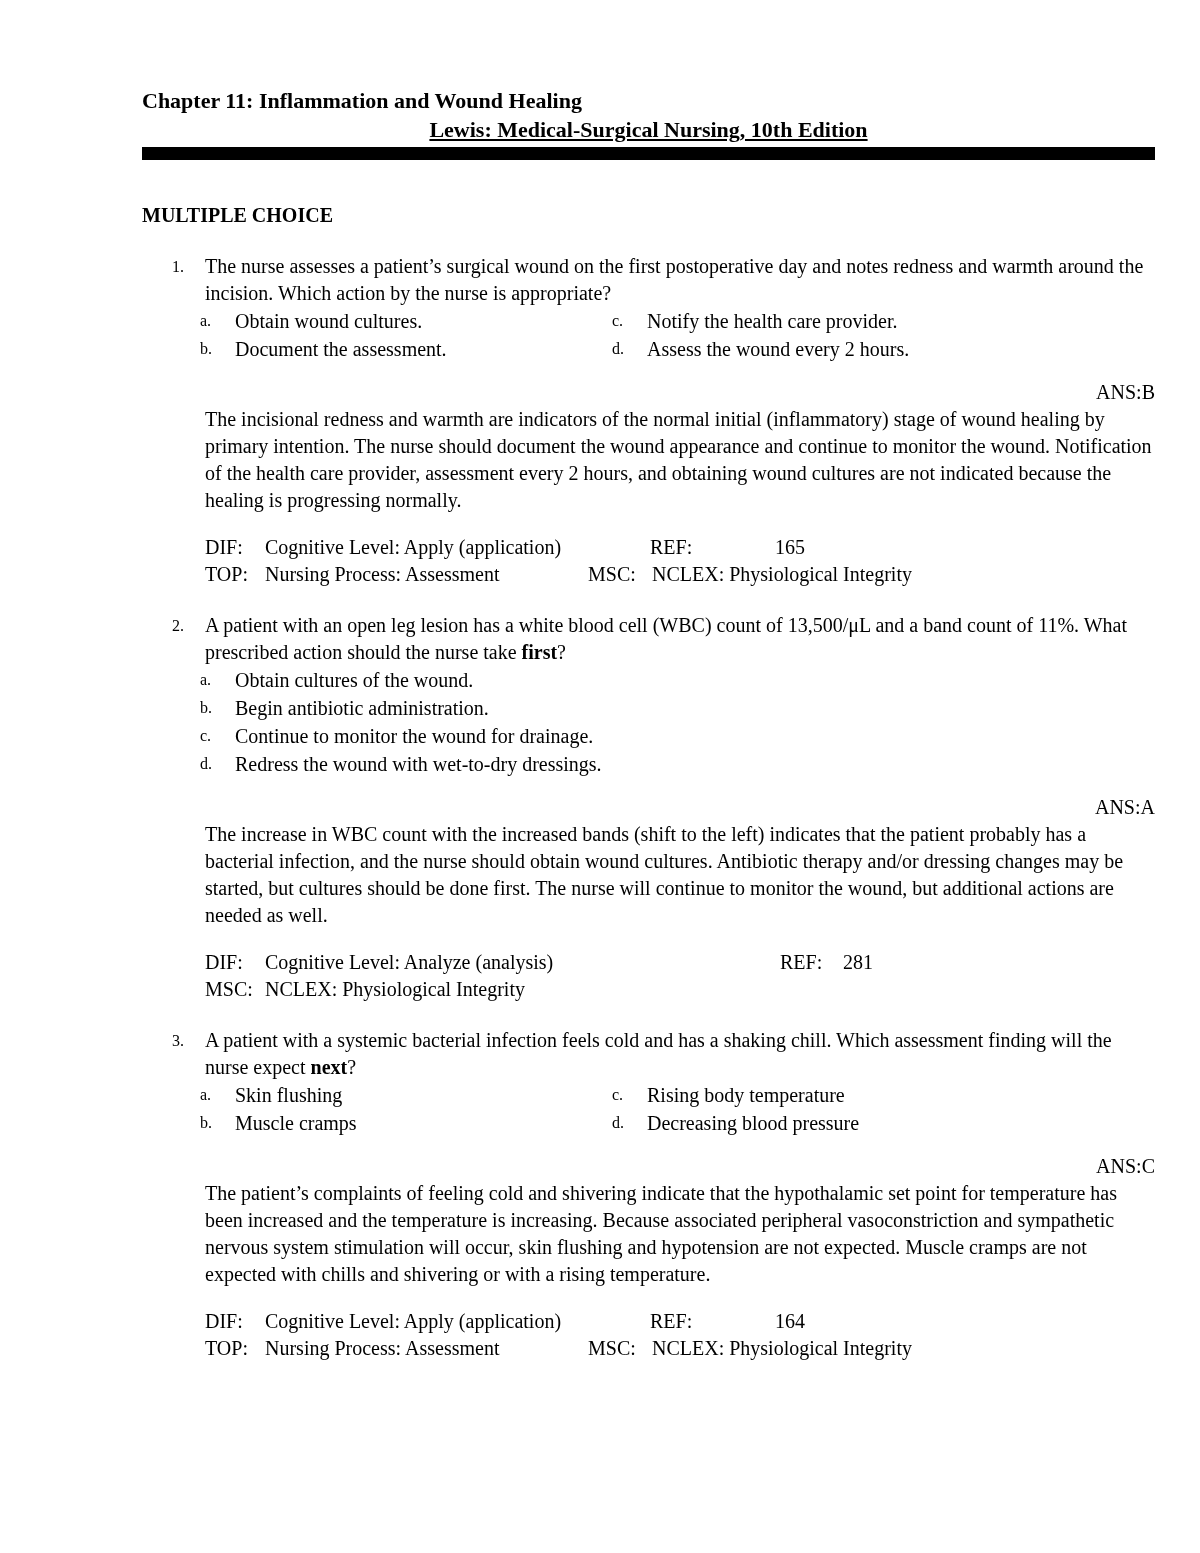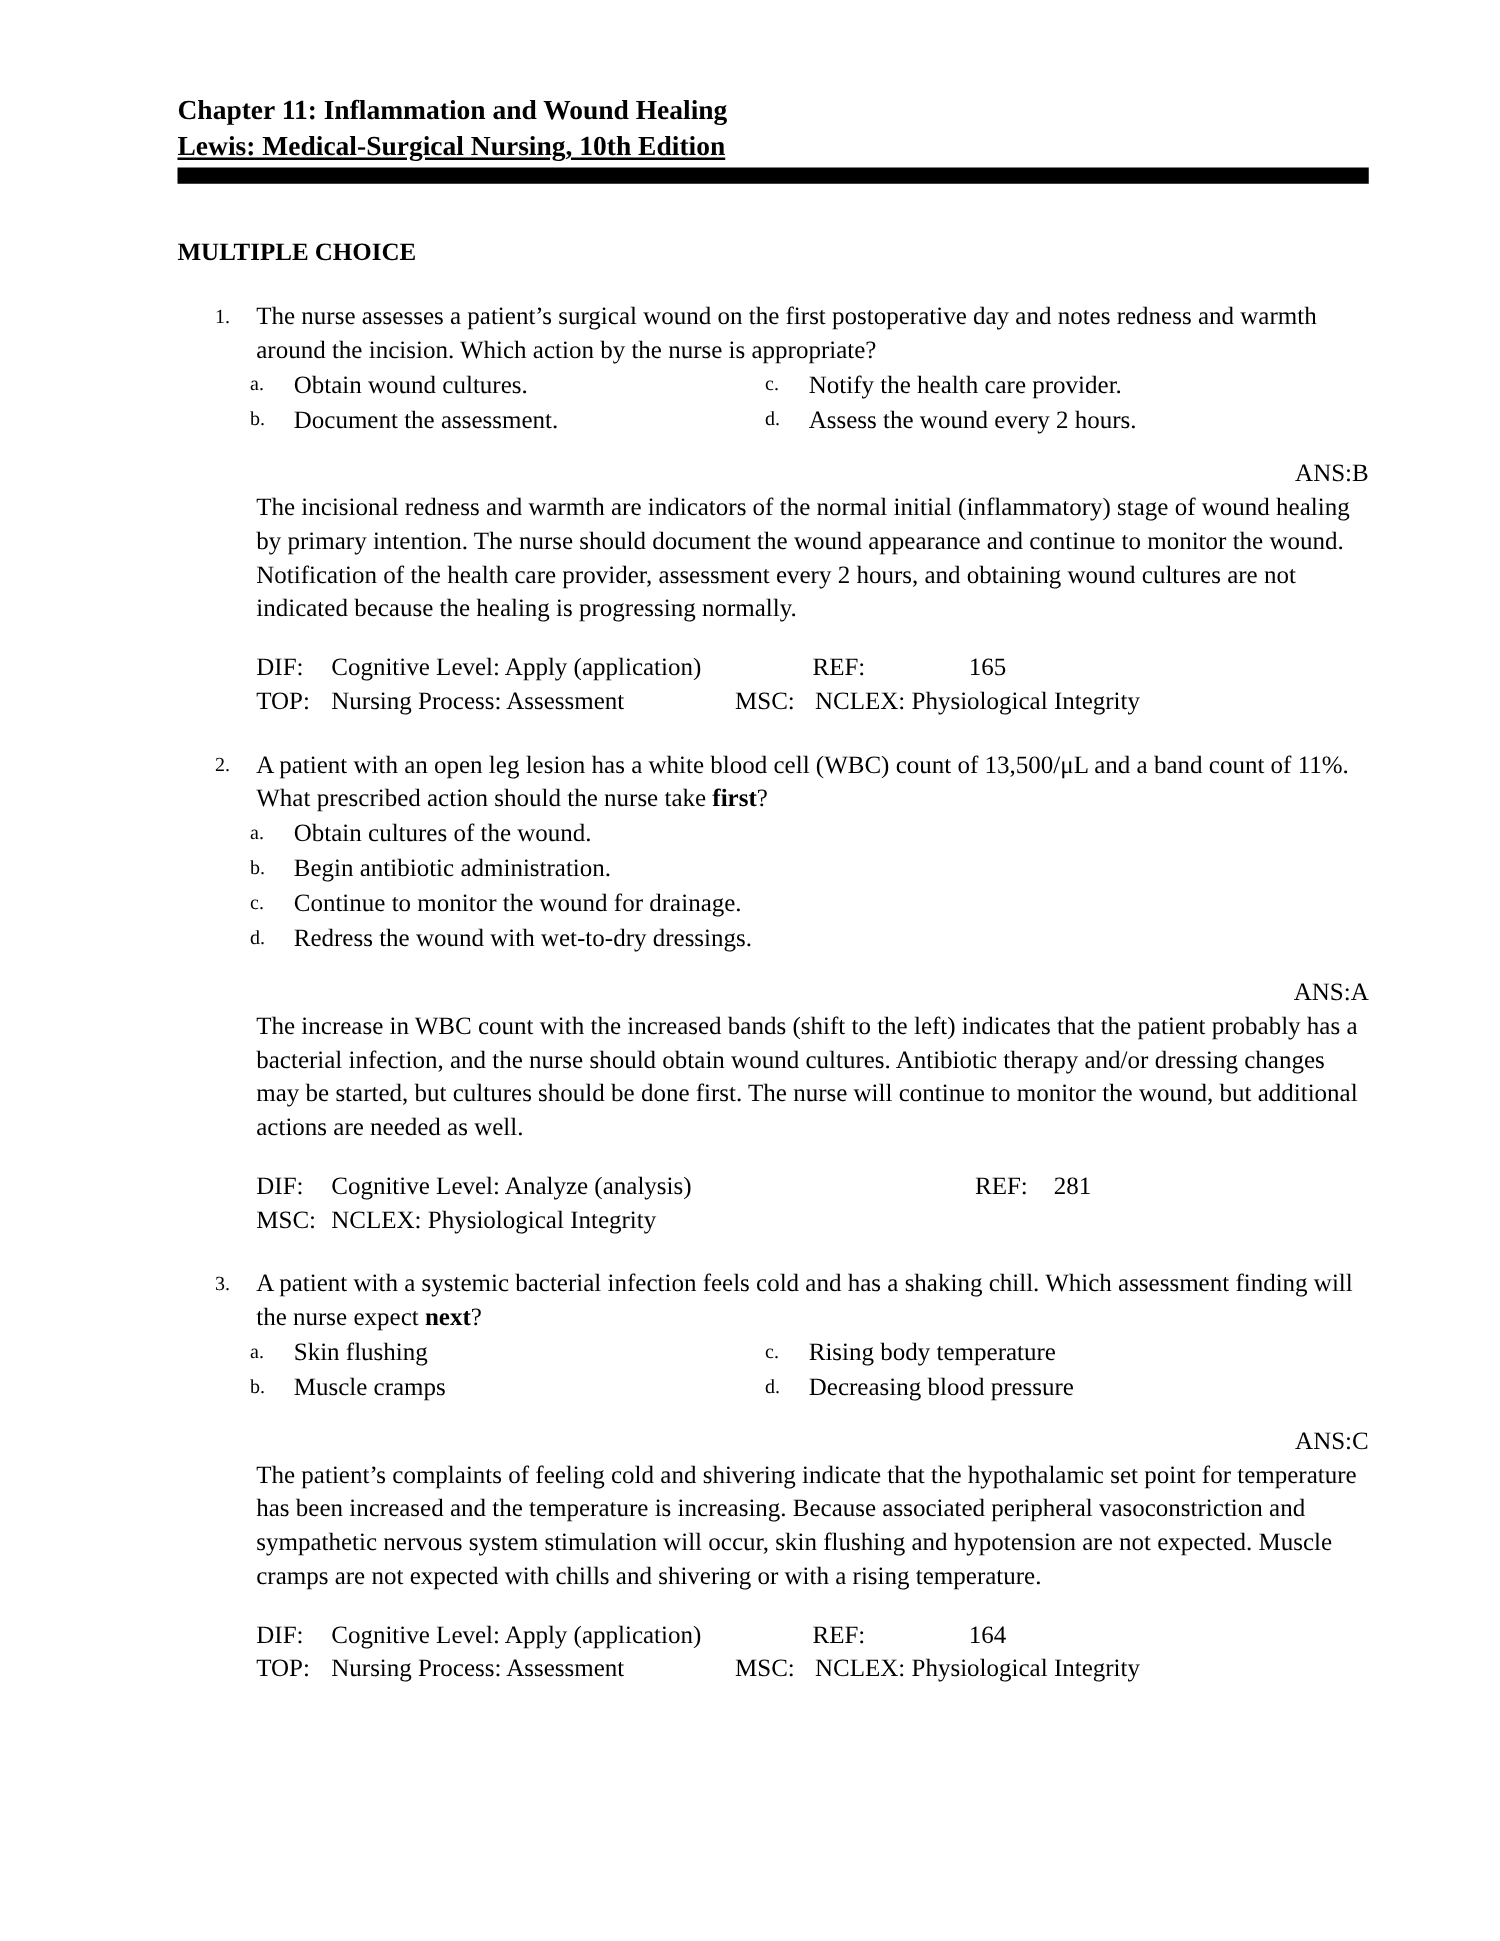--- a/index.html
+++ b/index.html
@@ -3,26 +3,26 @@
 <meta charset="utf-8">
 <style>
   * { margin: 0; padding: 0; box-sizing: border-box; }
   html, body { background: #ffffff; }
   body {
     width: 1200px; height: 1553px;
     font-family: "Liberation Serif", "DejaVu Serif", serif;
     font-size: 20px; line-height: 27px; color: #000000;
     overflow: hidden;
   }
-  .page { padding: 73px 105px 0 142px; }
+  .page { padding: 73px 45px 0 142px; margin-top: 13px; }
 
   .doc-title, .doc-subtitle {
     font-size: 22px; line-height: 29px; font-weight: bold;
   }
-  .doc-subtitle { text-decoration: underline; }
+  .doc-subtitle { text-decoration: underline; text-align: center; }
   .divider-bar { height: 13px; background: #000000; margin-top: 3px; width: 100%; }
 
   .section-heading { margin-top: 42px; font-weight: bold; }
 
   .question { margin-top: 24px; }
   .q-row { display: flex; }
   .q-num {
     flex: none; width: 63px; padding-left: 30px;
     font-size: 16px; line-height: 27px;
   }

